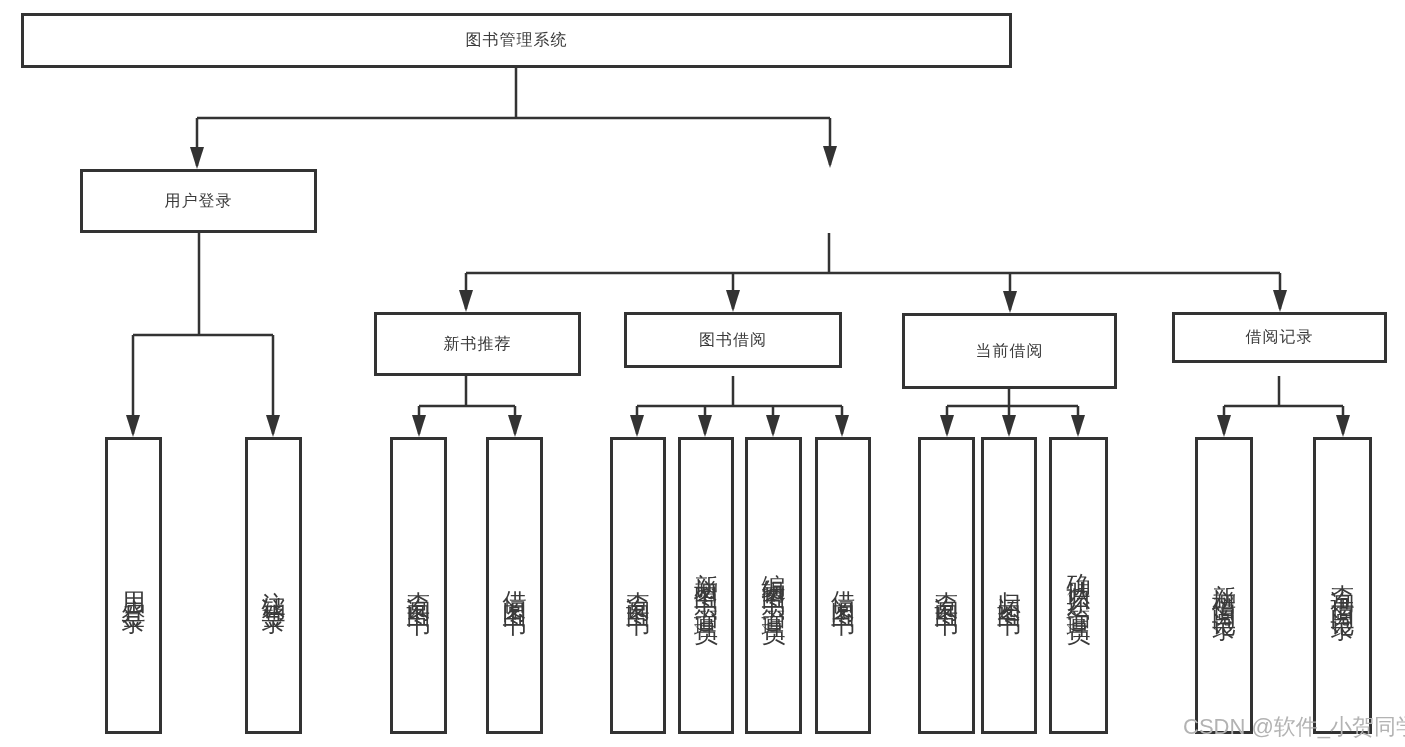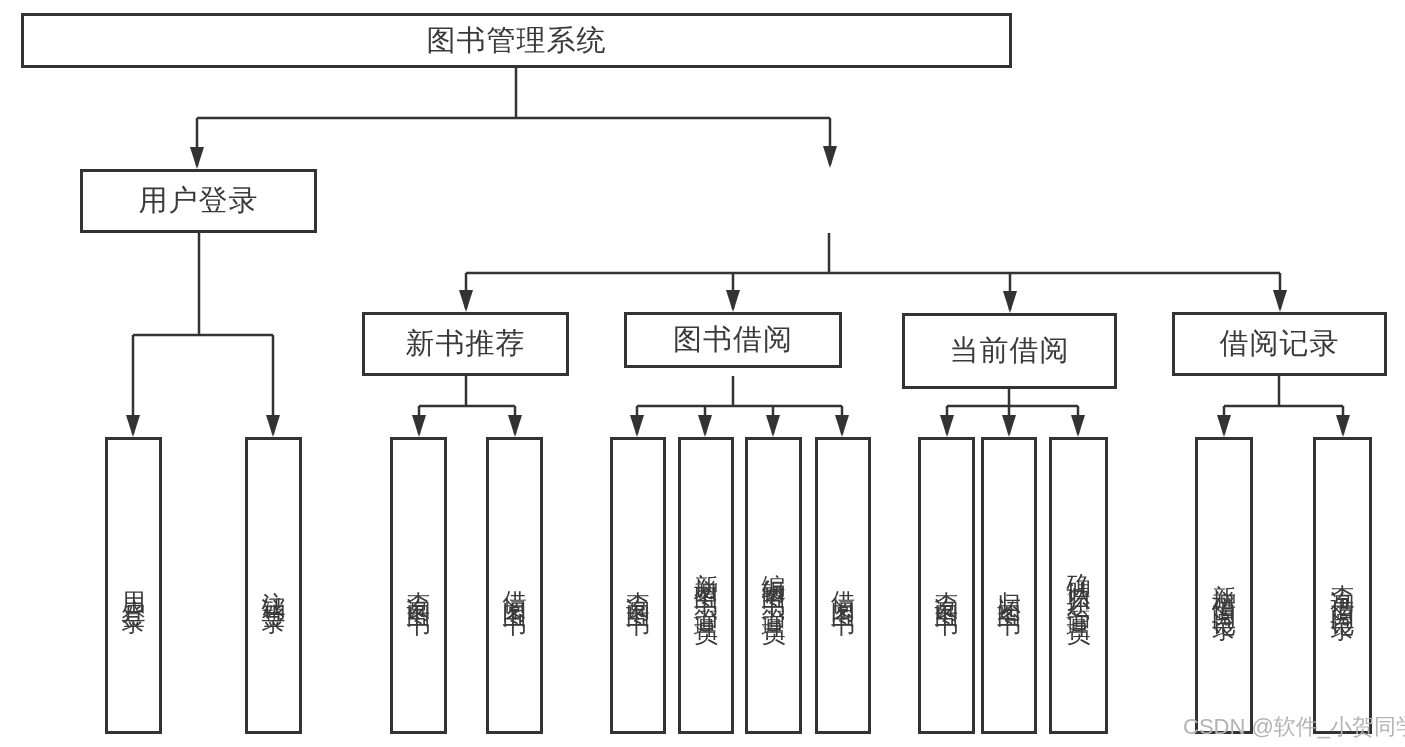--- a/index.html
+++ b/index.html
@@ -16,21 +16,21 @@
     box-sizing:border-box;
     border:3px solid #333333;
     background:#ffffff;
     display:flex;
     align-items:center;
     justify-content:center;
     z-index:2;
     color:#3a3a3a;
   }
   .node.h span{
-    font-size:29px;
+    font-size:16px;
     letter-spacing:1px;
     white-space:nowrap;
   }
   .node.v span{
     writing-mode:vertical-rl;
     text-orientation:mixed;
     font-size:24px;
     letter-spacing:7px;
     line-height:1;
     white-space:nowrap;
@@ -92,30 +92,30 @@
   </svg>
 
   <div class="node h" style="left:21px;top:13px;width:991px;height:55px">
     <span>图书管理系统</span>
   </div>
 
   <div class="node h" style="left:80px;top:169px;width:237px;height:64px">
     <span>用户登录</span>
   </div>
 
-  <div class="node h" style="left:362px;top:312px;width:207px;height:64px">
+  <div class="node h" style="left:374px;top:312px;width:207px;height:64px">
     <span>新书推荐</span>
   </div>
   <div class="node h" style="left:624px;top:312px;width:218px;height:56px">
     <span>图书借阅</span>
   </div>
   <div class="node h" style="left:902px;top:313px;width:215px;height:76px">
     <span>当前借阅</span>
   </div>
-  <div class="node h" style="left:1172px;top:312px;width:215px;height:64px">
+  <div class="node h" style="left:1172px;top:312px;width:215px;height:51px">
     <span>借阅记录</span>
   </div>
 
   <div class="node v" style="left:105px;top:437px;width:57px;height:297px">
     <span>用户登录</span>
   </div>
   <div class="node v" style="left:245px;top:437px;width:57px;height:297px">
     <span>注销登录</span>
   </div>
 

